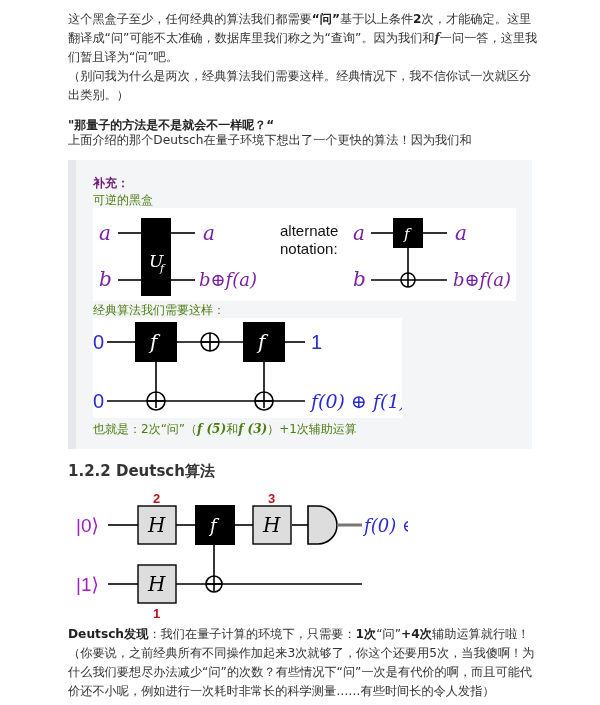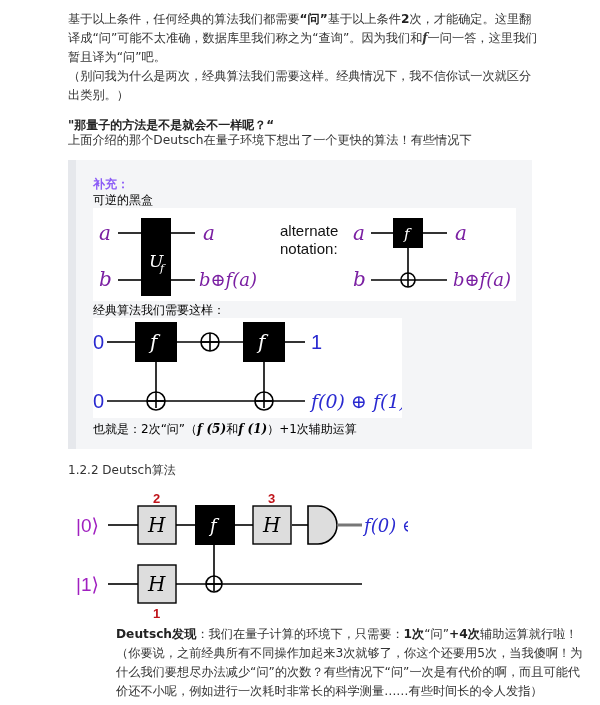--- a/index.html
+++ b/index.html
@@ -1,36 +1,36 @@
 <!DOCTYPE html>
 <html><head>
 <meta charset="utf-8">
 <style>
   html, body { margin:0; padding:0; background:#ffffff; }
   body { width:600px; height:705px; position:relative; overflow:hidden;
          font-family:"DejaVu Sans","Liberation Sans",sans-serif; color:#333; }
   .p { position:absolute; left:68px; width:470px; font-size:12.2px; line-height:19px; color:#333; }
   .b { font-weight:bold; color:#222; }
   .quote { position:absolute; left:68px; top:160px; width:464px; height:289px; background:#f4f5f7; border-left:8px solid #e6e8ec; box-sizing:border-box; }
-  .qtext { position:absolute; left:93px; font-size:12px; color:#000000; line-height:17px; }
-  .qtitle { font-weight:bold; color:#8b5cf6; }
+  .qtext { position:absolute; left:93px; font-size:12px; color:#4d7c0f; line-height:17px; }
+  .qtitle { font-weight:bold; color:#701a75;font-family:Liberation Mono, monospace; }
   .imgbox { position:absolute; background:#fff; }
-  .h3 { position:absolute; left:68px; top:462px; font-size:12px; font-weight:normal; color:#333; }
+  .h3 { position:absolute; left:68px; top:462px; font-size:15px; font-weight:bold; color:#333; }
   svg text { font-family:"DejaVu Serif","Liberation Serif",serif; }
 </style>
 </head>
 <body>
 
 <div class="p" style="top:10px;">
-  <span>基于以上条件，任何经典的算法我们都需要</span><span class="b">“问”</span><span>基于以上条件</span><span class="b">2</span><span>次，才能确定。这里翻译成“问”可能不太准确，数据库里我们称之为“查询”。因为我们和</span><i style="font-family:'DejaVu Serif',serif;font-weight:bold;">f</i><span>一问一答，这里我们暂且译为“问”吧。</span>
+  <span>这个黑盒子至少，任何经典的算法我们都需要</span><span class="b">“问”</span><span>基于以上条件</span><span class="b">2</span><span>次，才能确定。这里翻译成“问”可能不太准确，数据库里我们称之为“查询”。因为我们和</span><i style="font-family:'DejaVu Serif',serif;font-weight:bold;">f</i><span>一问一答，这里我们暂且译为“问”吧。</span>
 </div>
 <div class="p" style="top:67px;">（别问我为什么是两次，经典算法我们需要这样。经典情况下，我不信你试一次就区分出类别。）</div>
 
 <div class="p b" style="top:116px;font-size:12px;">"那量子的方法是不是就会不一样呢？“</div>
-<div class="p" style="top:131px;">上面介绍的那个Deutsch在量子环境下想出了一个更快的算法！有些情况下</div>
+<div class="p" style="top:131px;">上面介绍的那个Deutsch在量子环境下想出了一个更快的算法！因为我们和</div>
 
 <div class="quote"></div>
 <div class="qtext qtitle" style="top:176px;">补充：</div>
 <div class="qtext" style="top:192px;">可逆的黑盒</div>
 
 <div class="imgbox" style="left:93px;top:208px;width:423px;height:93px;">
   <svg width="423" height="93" viewBox="0 0 423 93">
     <g fill="#7a1fa2" font-style="italic" font-size="20">
       <text x="6" y="32">a</text>
       <text x="6" y="78">b</text>
@@ -97,21 +97,21 @@
     <g fill="#2a2ad0" font-size="20" style="font-family:'Liberation Sans',sans-serif">
       <text x="0" y="31" style="font-family:'Liberation Sans',sans-serif">0</text>
       <text x="0" y="90" style="font-family:'Liberation Sans',sans-serif">0</text>
       <text x="218" y="31" style="font-family:'Liberation Sans',sans-serif">1</text>
       <text x="218" y="90" font-size="19" font-style="italic">f(0) ⊕ f(1)</text>
     </g>
   </svg>
 </div>
 
 <div class="qtext" style="top:421px;">
-  <span>也就是：2次“问”（</span><b style="font-family:'DejaVu Serif',serif;font-style:italic;">f (5)</b><span>和</span><b style="font-family:'DejaVu Serif',serif;font-style:italic;">f (1)</b><span>）+1次辅助运算</span>
+  <span>也就是：2次“问”（</span><b style="font-family:'DejaVu Serif',serif;font-style:italic;">f (5)</b><span>和</span><b style="font-family:'DejaVu Serif',serif;font-style:italic;">f (3)</b><span>）+1次辅助运算</span>
 </div>
 
 <div class="h3">1.2.2 Deutsch算法</div>
 
 <div style="position:absolute;left:68px;top:485px;width:340px;height:135px;">
   <svg width="340" height="135" viewBox="0 0 340 135">
     <g stroke="#000" stroke-width="1.6" fill="none">
       <line x1="40" y1="40" x2="70" y2="40"></line>
         <line x1="108" y1="40" x2="127" y2="40"></line>
         <line x1="167" y1="40" x2="185" y2="40"></line>
@@ -140,16 +140,16 @@
       <text x="85" y="133" style="font-family:'Liberation Sans',sans-serif">1</text>
     </g>
     <g fill="#a020c0" font-size="19" style="font-family:'Liberation Sans',sans-serif">
       <text x="8" y="47" style="font-family:'Liberation Sans',sans-serif">|0⟩</text>
       <text x="8" y="106" style="font-family:'Liberation Sans',sans-serif">|1⟩</text>
     </g>
     <text x="296" y="47" fill="#2a2ad0" font-size="18" font-style="italic">f(0) ⊕ f(1)</text>
   </svg>
 </div>
 
-<div class="p" style="top:625px;margin-left:48px;">
+<div class="p" style="top:625px;">
   <span class="b">Deutsch发现</span><span>：我们在量子计算的环境下，只需要：</span><span class="b">1次</span><span>“问”</span><span class="b">+4次</span><span>辅助运算就行啦！</span><br>
   <span>（你要说，之前经典所有不同操作加起来3次就够了，你这个还要用5次，当我傻啊！为什么我们要想尽办法减少“问”的次数？有些情况下“问”一次是有代价的啊，而且可能代价还不小呢，例如进行一次耗时非常长的科学测量……有些时间长的令人发指）</span>
 </div>
 
 </body></html>

